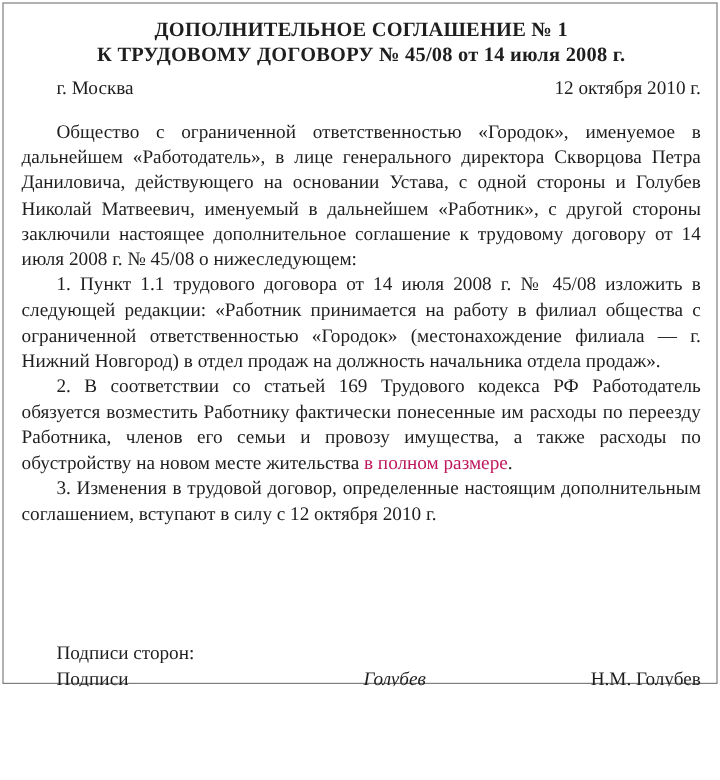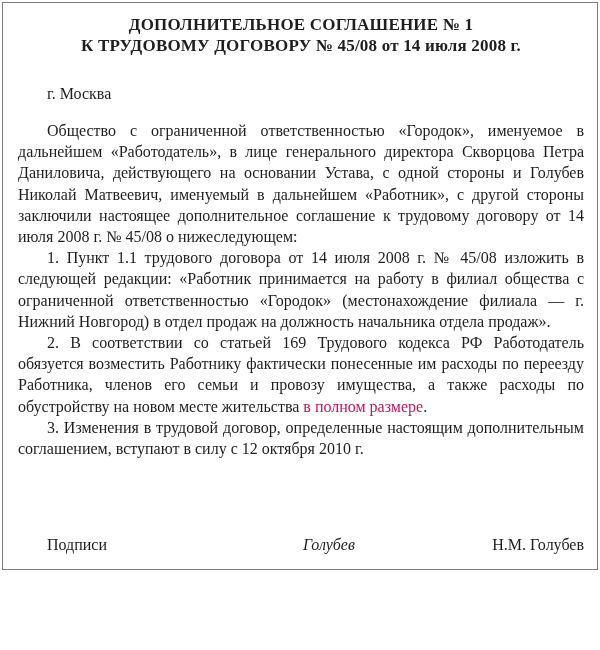--- a/index.html
+++ b/index.html
@@ -32,21 +32,21 @@
     font-size: 17px;
     font-weight: bold;
     line-height: 21px;
     letter-spacing: 0.2px;
   }
   .title .tl { display: block; }
   .place-date {
     display: flex;
     justify-content: space-between;
     align-items: baseline;
-    margin-top: 28px;
+    margin-top: 8px;
     padding-left: 29px;
     font-size: 16px;
     line-height: 20px;
   }
   .bodytext {
     margin-top: 16px;
     font-size: 16px;
     line-height: 21.2px;
   }
   .bodytext p {
@@ -76,30 +76,32 @@
   <div class="frame"></div>
   <div class="content">
 
     <h1 class="title">
       <span class="tl">ДОПОЛНИТЕЛЬНОЕ СОГЛАШЕНИЕ № 1</span>
       <span class="tl">К ТРУДОВОМУ ДОГОВОРУ № 45/08 от 14 июля 2008 г.</span>
     </h1>
 
     <div class="place-date">
       <span>г. Москва</span>
+      <span>12 октября 2010 г.</span>
     </div>
 
     <div class="bodytext">
       <p>Общество с ограниченной ответственностью «Городок», именуемое в дальнейшем «Работодатель», в лице генерального директора Скворцова Петра Даниловича, действующего на основании Устава, с одной стороны и Голубев Николай Матвеевич, именуемый в дальнейшем «Работник», с другой стороны заключили настоящее дополнительное соглашение к трудовому договору от 14 июля 2008 г. № 45/08 о нижеследующем:</p>
       <p>1. Пункт 1.1 трудового договора от 14 июля 2008 г. № 45/08 изложить в следующей редакции: «Работник принимается на работу в филиал общества с ограниченной ответственностью «Городок» (местонахождение филиала — г. Нижний Новгород) в отдел продаж на должность начальника отдела продаж».</p>
       <p><span>2. В соответствии со статьей 169 Трудового кодекса РФ Работодатель обязуется возместить Работнику фактически понесенные им расходы по переезду Работника, членов его семьи и провозу имущества, а также расходы по обустройству на новом месте жительства </span><span class="hl" style="color: #be185d;">в полном размере</span><span>.</span></p>
       <p>3. Изменения в трудовой договор, определенные настоящим дополнительным соглашением, вступают в силу с 12 октября 2010 г.</p>
     </div>
 
     <div class="sig">
+      <div class="sig-head">Подписи сторон:</div>
 
 
       <div class="sig-row">
         <span class="role">Подписи</span>
         <span class="sign">Голубев</span>
         <span class="name">Н.М. Голубев</span>
       </div>
 
       <div class="receipt">
         <span>Экземпляр дополнительного соглашения получил:</span>

